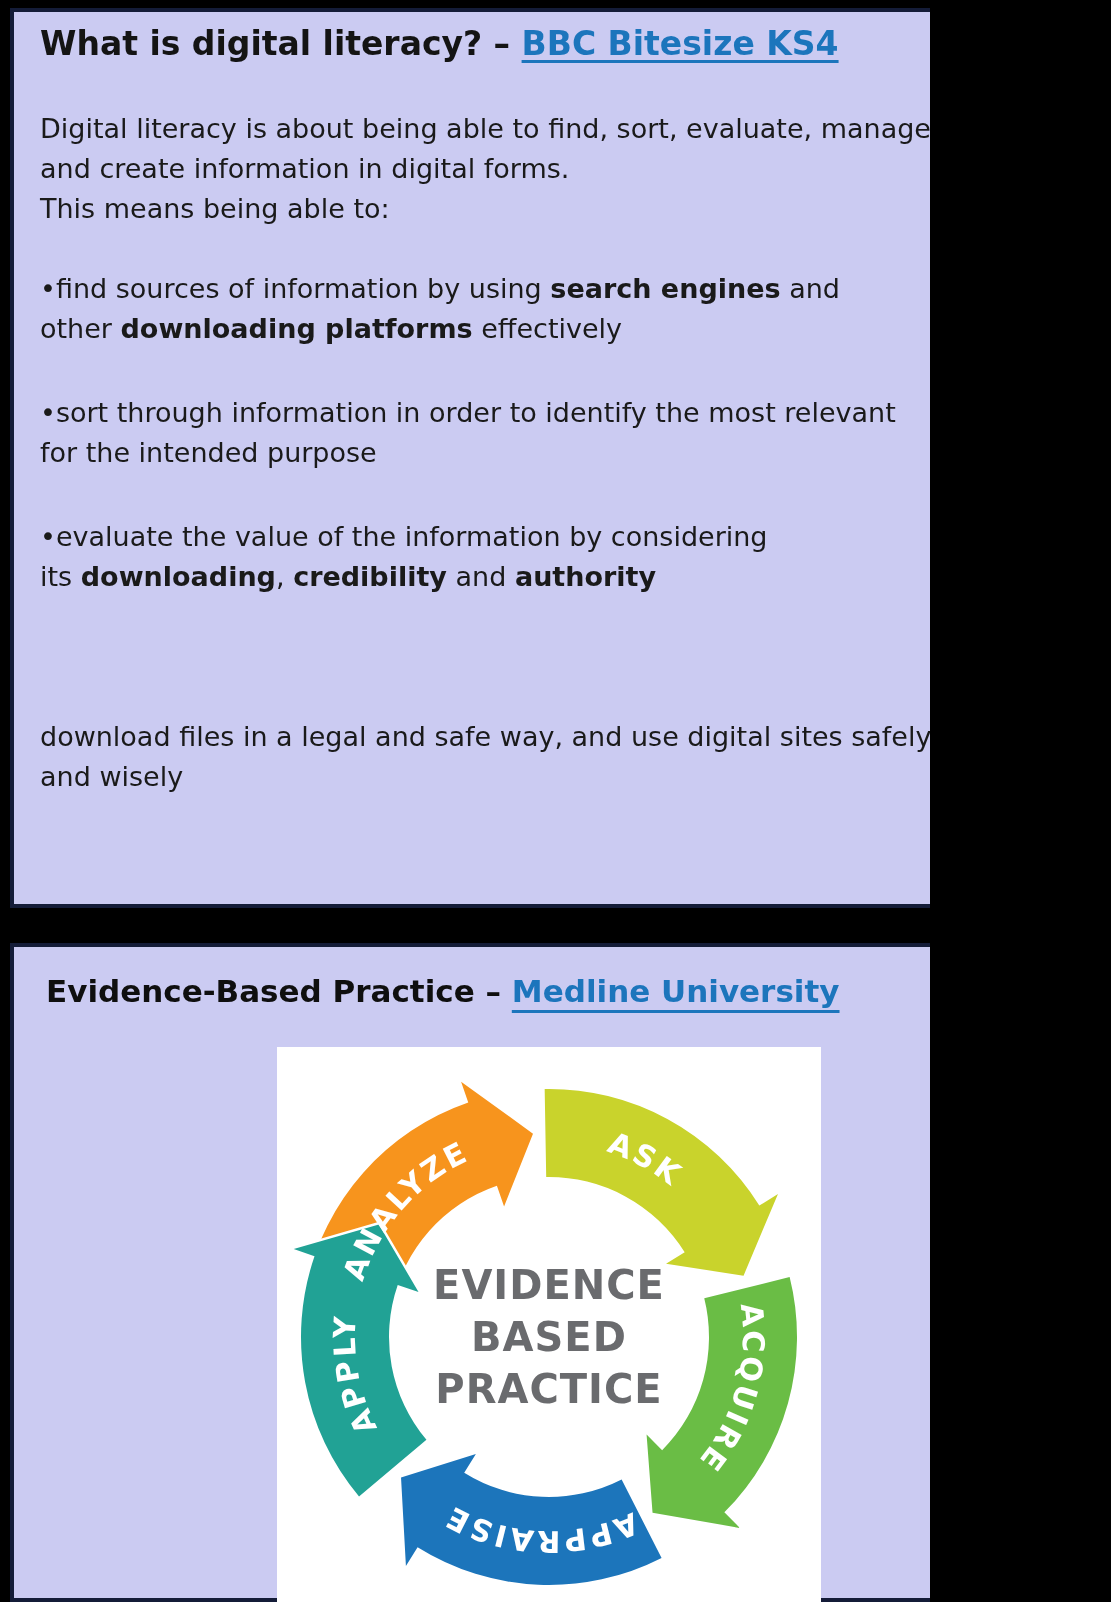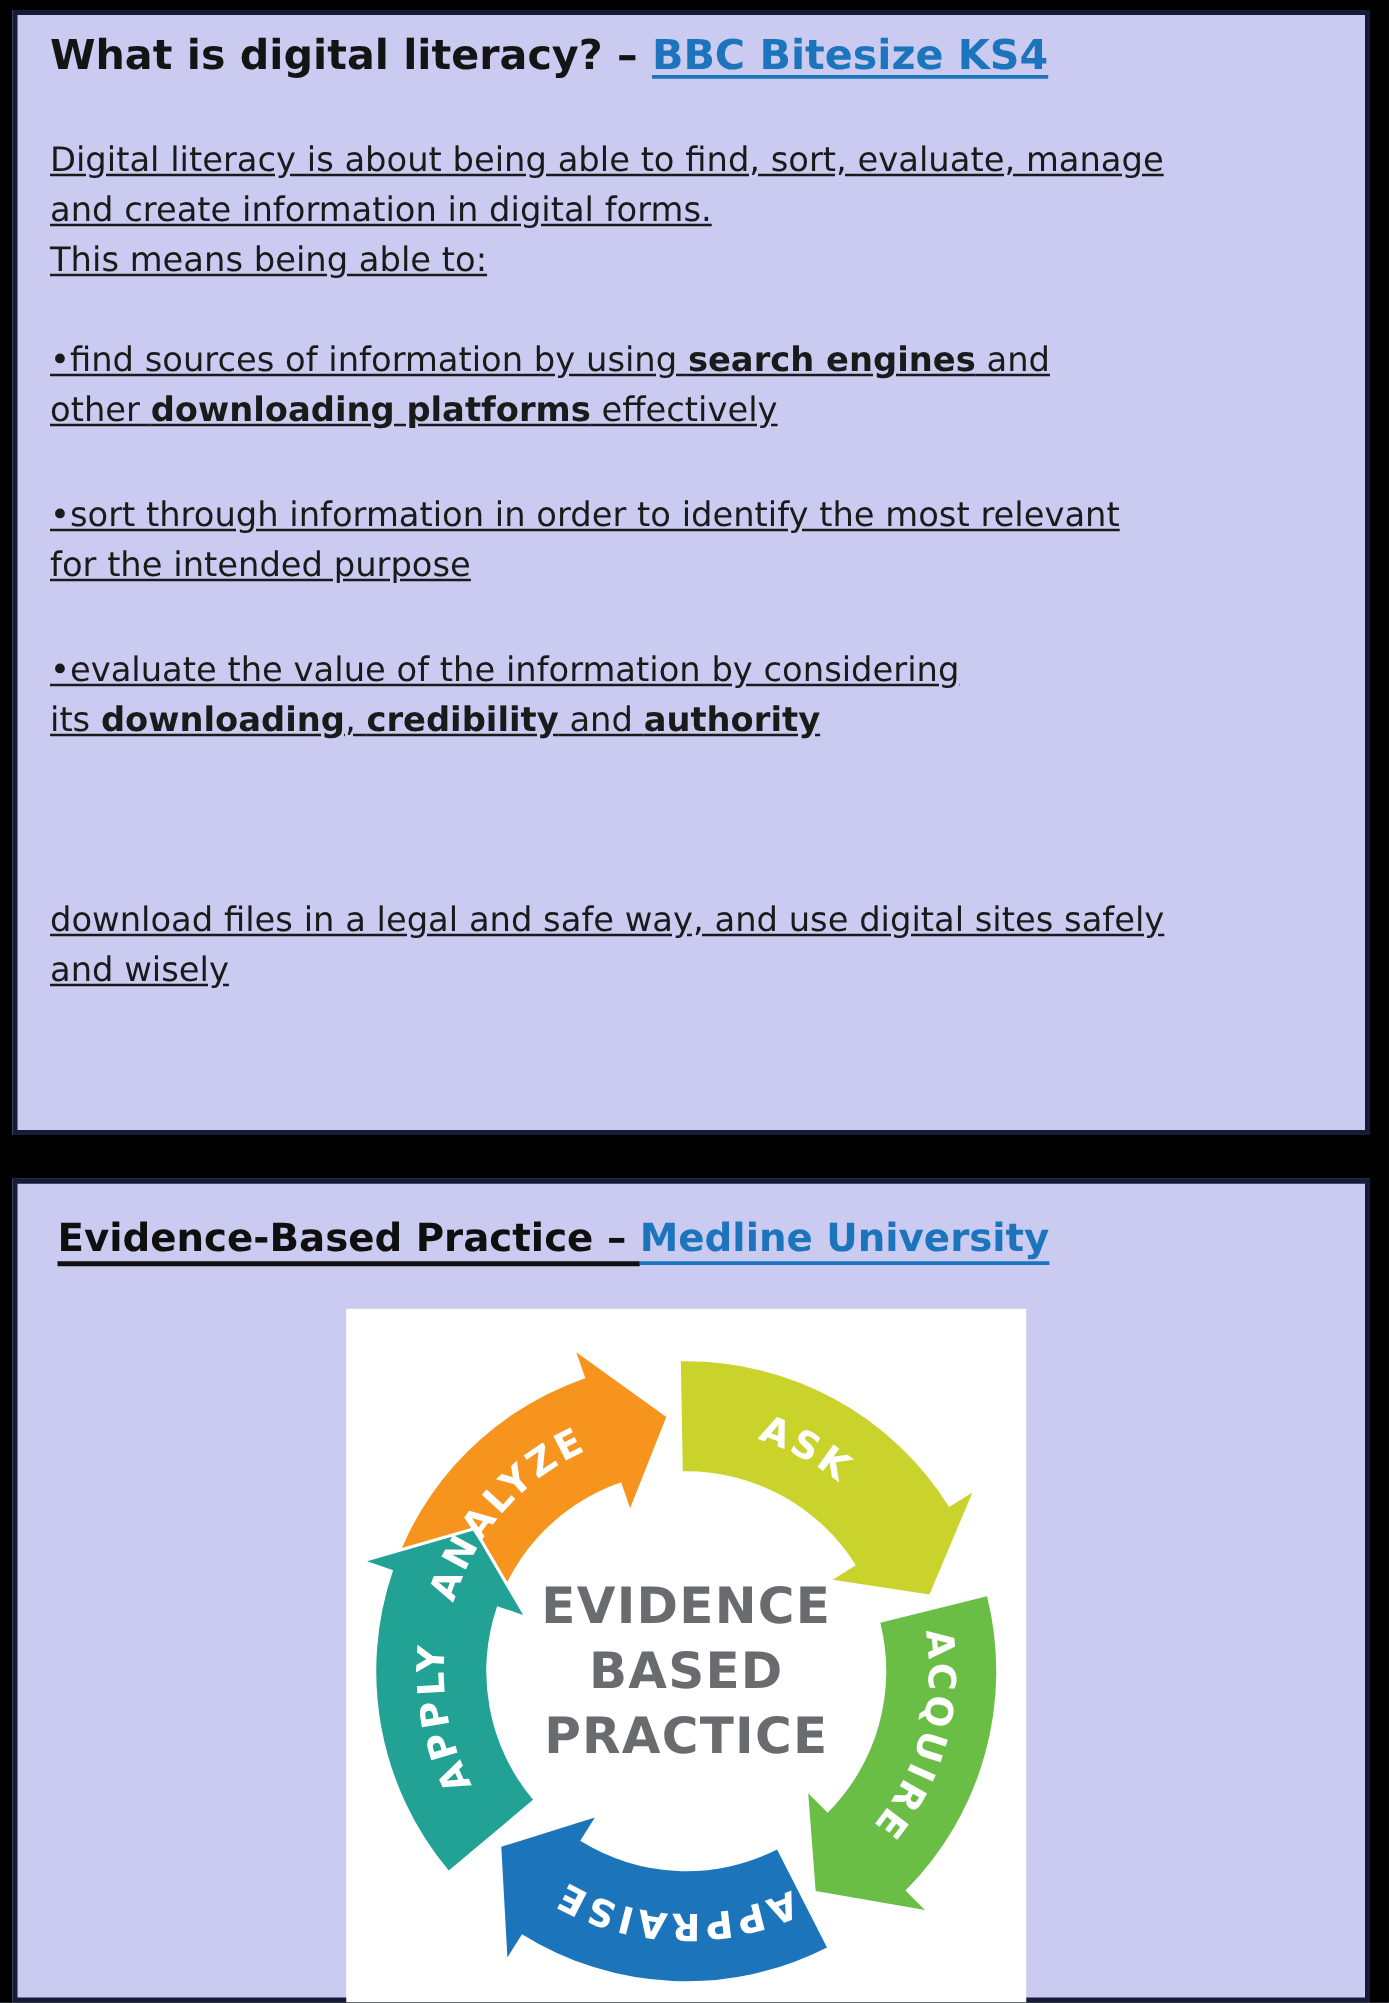--- a/index.html
+++ b/index.html
@@ -1,31 +1,31 @@
 <!DOCTYPE html>
 <html><head>
 <meta charset="utf-8">
 <style>
   html,body{margin:0;padding:0;background:#000;}
-  #page{position:relative;width:1111px;height:1602px;background:#000;overflow:hidden;
+  #page{position:relative;width:930px;height:1602px;background:#000;overflow:hidden;
         font-family:"DejaVu Sans","Liberation Sans",sans-serif;}
   .panel{position:absolute;left:10px;width:1086px;box-sizing:border-box;
          background:#cbcbf2;border:4px solid #141c38;}
   #panel1{top:8px;height:900px;padding:6px 24px 0 26px;}
   #panel2{top:943px;height:659px;padding:0;}
   .doc-title{font-size:33px;font-weight:bold;color:#141414;margin:6px 0 0 0;letter-spacing:0;}
   .doc-link{color:#1c75bc;font-weight:bold;text-decoration:underline;
             text-decoration-thickness:3px;text-underline-offset:5px;cursor:pointer;}
-  .body-text{font-size:27px;color:#1a1a1a;line-height:40px;text-decoration:underline;}
+  .body-text{font-size:27px;color:#1a1a1a;line-height:40px;}
   .intro{margin-top:46px;}
   .bullet{margin-top:44px;}
   .bullet.tight{margin-top:40px;}
   .bullet b,.intro b{font-weight:bold;}
   .heading2{font-size:31px;font-weight:bold;color:#0f0f0f;margin:26px 0 0 32px;}
-  .heading2 .black-part{text-decoration:underline;text-decoration-thickness:4px;
+  .heading2 .black-part{text-decoration-thickness:4px;
             text-underline-offset:8px;text-decoration-color:#0f0f0f;margin-top:48px;}
   .heading2 .doc-link{text-decoration-thickness:4px;text-underline-offset:8px;text-decoration:underline;}
   #diagram-image{position:absolute;left:263px;top:100px;width:544px;height:556px;
             background:#ffffff;overflow:hidden;}
   #ebp-svg{display:block;}
   .arc-label{font-family:"DejaVu Sans","Liberation Sans",sans-serif;font-weight:bold;
             fill:#ffffff;font-size:30px;letter-spacing:4px;}
   .center-label{font-family:"DejaVu Sans","Liberation Sans",sans-serif;font-weight:bold;
             letter-spacing:1px;}
 </style>

